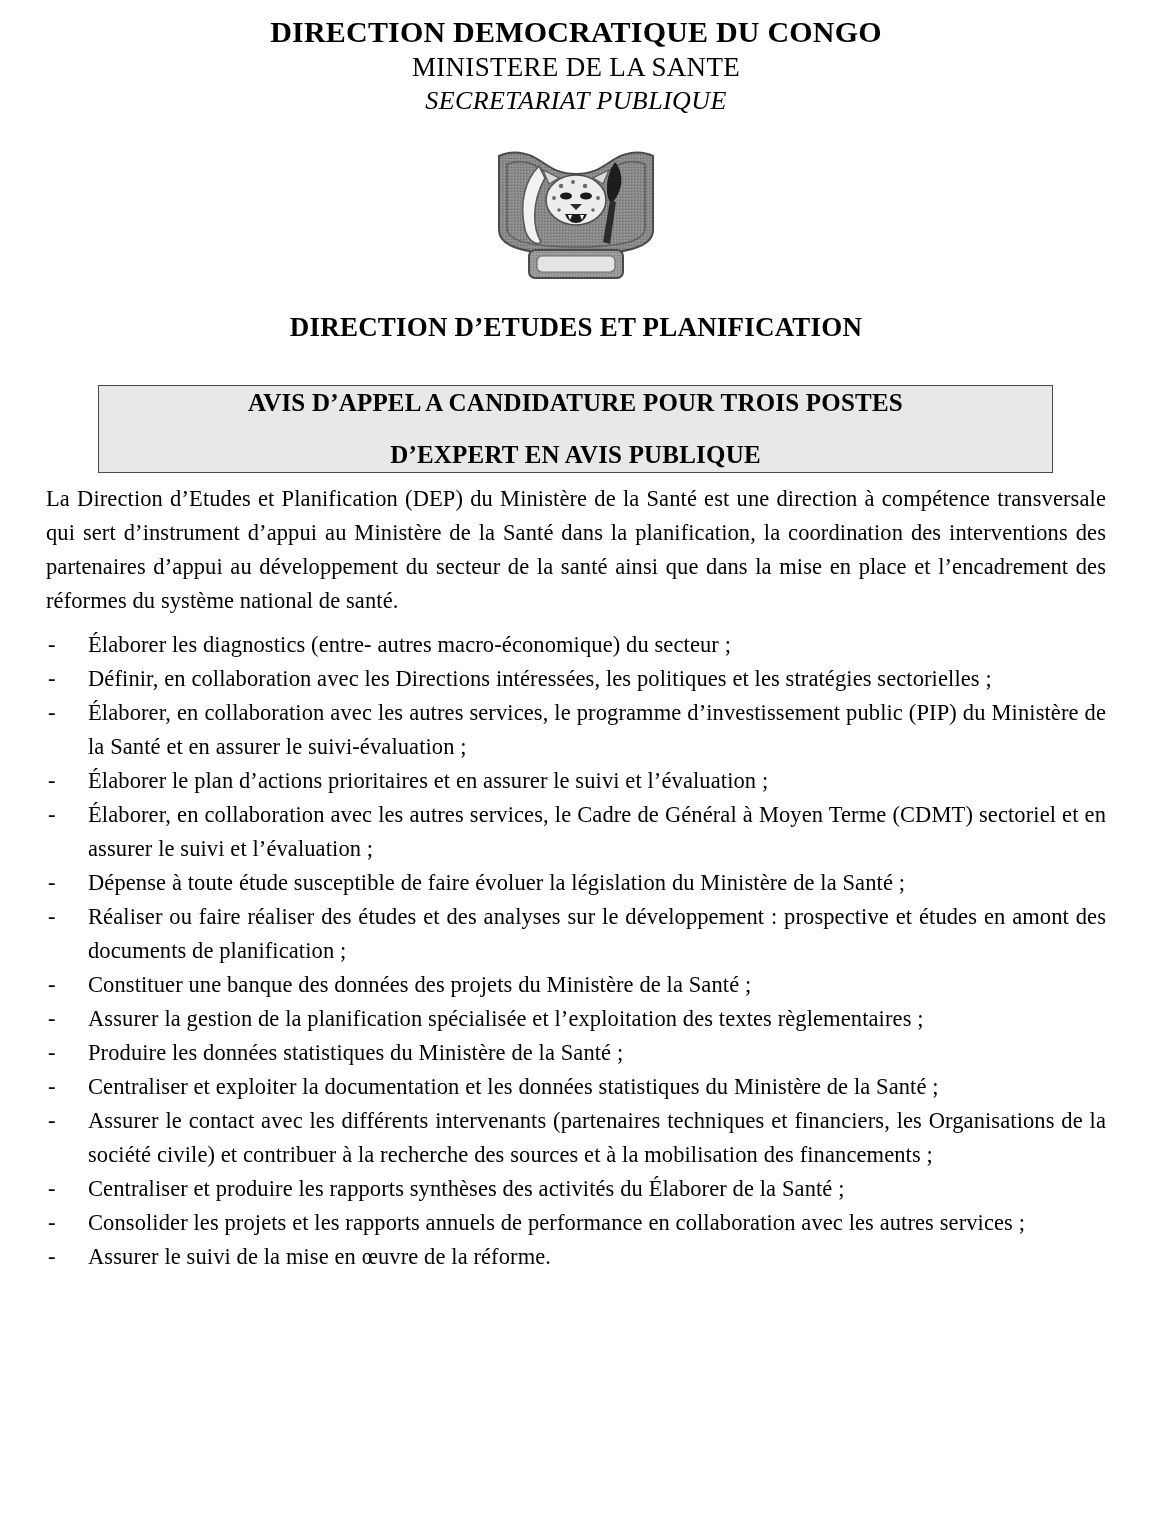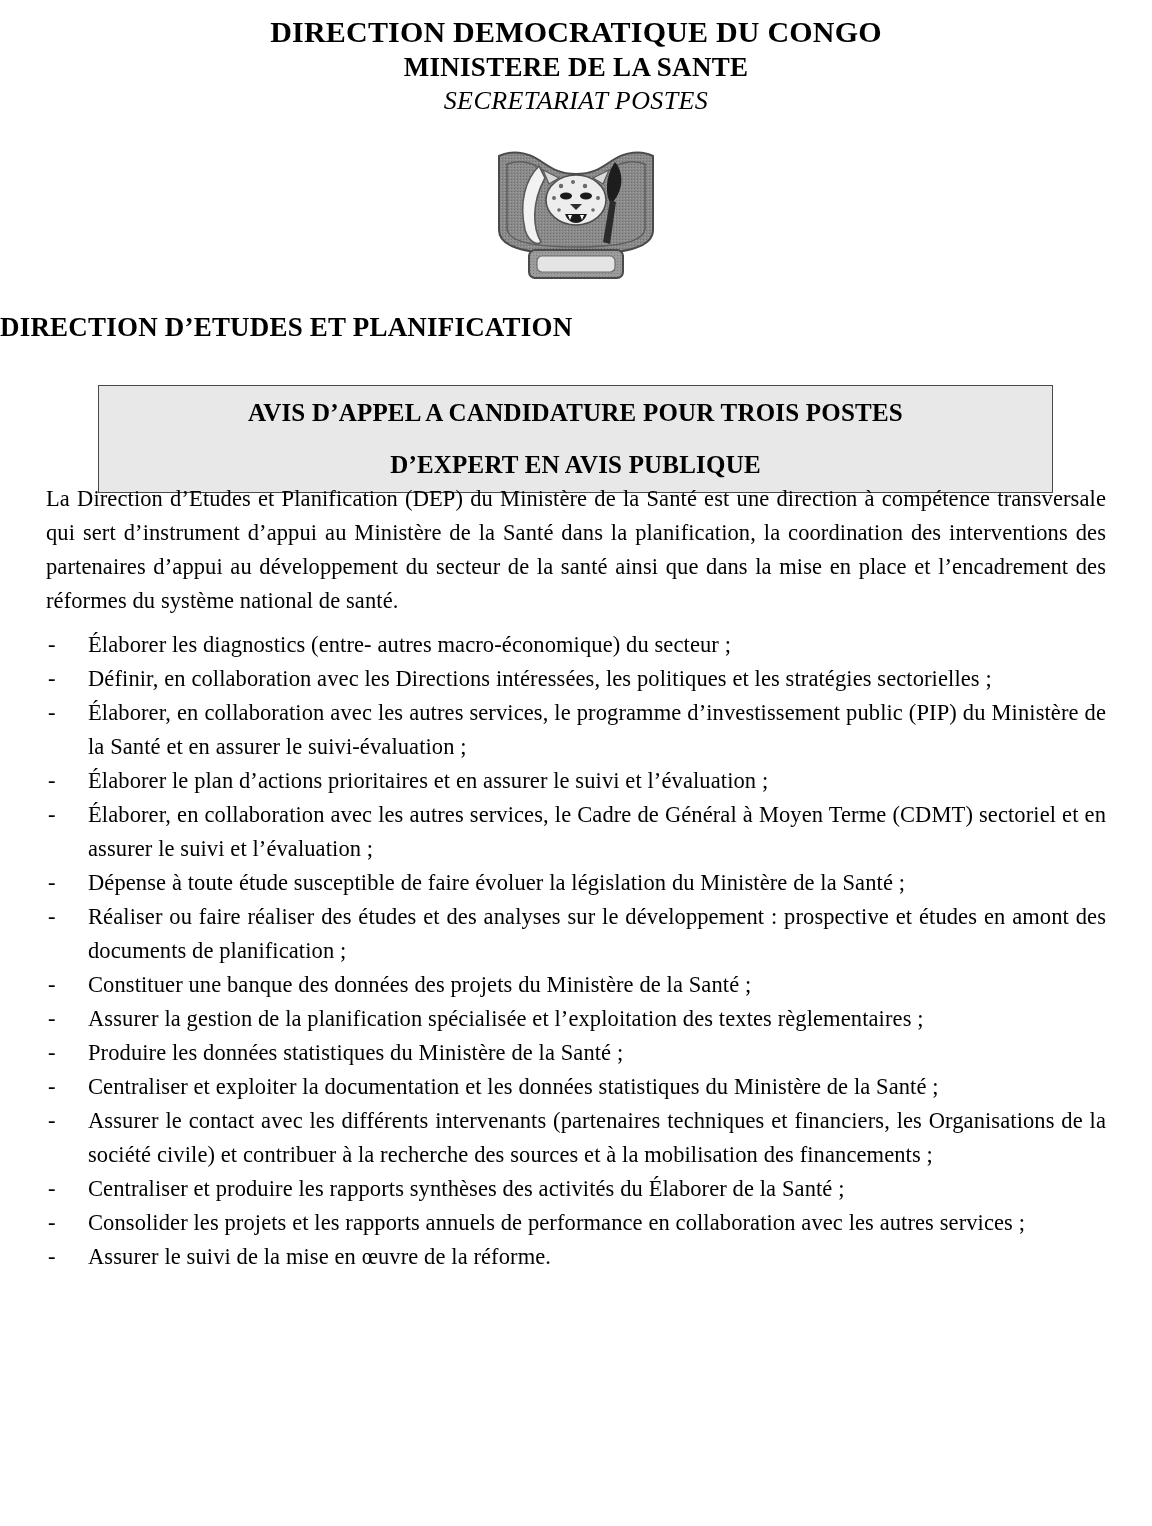--- a/index.html
+++ b/index.html
@@ -29,21 +29,21 @@
     padding-top: 14px;
   }
   .hdr-line1 {
     font-size: 30px;
     font-weight: bold;
     letter-spacing: 0.2px;
     line-height: 36px;
   }
   .hdr-line2 {
     font-size: 27px;
-    font-weight: bold;
+    font-weight: normal;
     line-height: 34px;
     letter-spacing: 0.3px;
   }
   .hdr-line3 {
     font-size: 26px;
     font-style: italic;
     font-weight: normal;
     line-height: 34px;
     letter-spacing: 0.4px;
   }
@@ -57,33 +57,34 @@
     height: 150px;
   }
   .emblem {
     width: 190px;
     height: 150px;
     display: block;
   }
 
   
   .direction-heading {
+    text-align: center;
     font-size: 27px;
     font-weight: bold;
     margin-top: 28px;
     letter-spacing: 0.2px;
   }
 
   
   .title-box {
     position: absolute;
     left: 98px;
     top: 385px;
     width: 955px;
-    height: 108px;
+    height: 88px;
     background: #e8e8e8;
     border: 1px solid #4a4a4a;
     box-sizing: border-box;
     display: flex;
     flex-direction: column;
     justify-content: center;
     align-items: center;
     gap: 20px;
   }
   .title-box-line {
@@ -142,21 +143,21 @@
   ul.bullets li .btext { text-align: justify; }
 </style>
 </head>
 <body>
 
 <div class="page">
 
   <div class="header">
     <div class="hdr-line1">DIRECTION DEMOCRATIQUE DU CONGO</div>
     <div class="hdr-line2">MINISTERE DE LA SANTE</div>
-    <div class="hdr-line3">SECRETARIAT POSTES</div>
+    <div class="hdr-line3">SECRETARIAT PUBLIQUE</div>
   </div>
 
   <div class="emblem-wrap">
     <svg class="emblem" viewBox="0 0 190 150">
       <defs>
         <pattern id="grain" width="3" height="3" patternUnits="userSpaceOnUse">
           <rect width="3" height="3" fill="#8a8a8a"></rect>
           <rect width="1" height="1" fill="#6d6d6d"></rect>
           <rect x="2" y="1" width="1" height="1" fill="#a0a0a0"></rect>
         </pattern>

